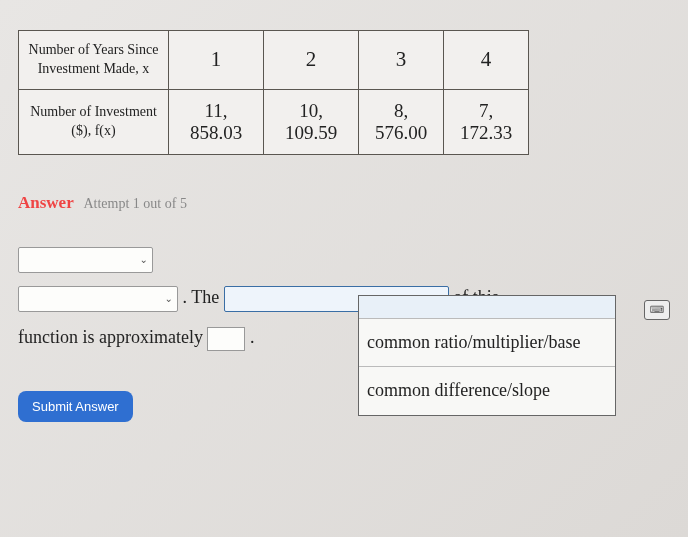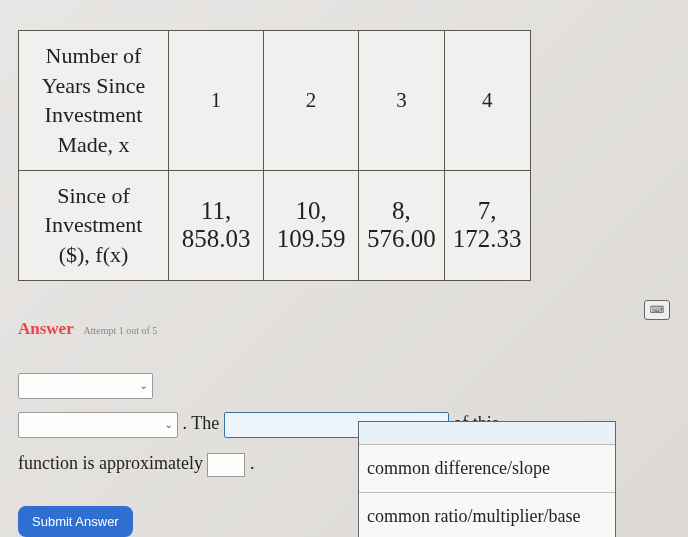--- a/index.html
+++ b/index.html
@@ -17,31 +17,31 @@
   background: #f2f0ee;
 }
 td {
   border: 1.5px solid #5a5650;
   padding: 10px 8px;
   text-align: center;
   font-size: 19px;
   vertical-align: middle;
 }
 td.header-cell {
-  font-size: 22px;
+  font-size: 14px;
   line-height: 1.35;
 }
 td.num { font-size: 21px; width: 95px; }
-td.val { font-size: 25px; }
+td.val { font-size: 19px; }
 .answer-row {
   margin-top: 38px;
   font-size: 15px;
 }
 .answer-label { font-weight: bold; color: #ef4444; font-size: 17px; }
-.attempt { color: #888; font-size: 10px; margin-left: 6px; }
+.attempt { color: #888; font-size: 14px; margin-left: 6px; }
 .sentence {
   margin-top: 26px;
   font-size: 18px;
   line-height: 2.2;
 }
 .select-box {
   display: inline-block;
   border: 1px solid #999;
   background: #fdfdfb;
   height: 26px;
@@ -80,21 +80,21 @@
 }
 .dropdown-pop .opt.first { border-top:none; background:#e8f0f8; height:22px;}
 .submit-btn {
   display:inline-block;
   background:#2f6fd1;
   color:#fff;
   font-family: Arial, sans-serif;
   font-size:13px;
   padding:8px 14px;
   border:none;
-  margin-top:22px;
+  margin-top:33px;
   border-radius:8px;
 }
 .kbd-icon {
   position:absolute;
   right:18px;
   top:300px;
   width:26px; height:20px;
   border:1.5px solid #666;
   border-radius:3px;
   background:#eee;
@@ -111,21 +111,21 @@
 <table>
   <tbody>
       <tr>
     <td class="header-cell" style="width:150px">Number of Years Since Investment Made, x</td>
     <td class="num">1</td>
     <td class="num">2</td>
     <td class="num" style="width:85px">3</td>
     <td class="num" style="width:85px">4</td>
   </tr>
   <tr>
-    <td class="header-cell">Since of Investment ($), f(x)</td>
+    <td class="header-cell">Number of Investment ($), f(x)</td>
     <td class="val">11, 858.03</td>
     <td class="val">10, 109.59</td>
     <td class="val">8, 576.00</td>
     <td class="val">7, 172.33</td>
   </tr>
 </tbody>
   </table>
 
 <div class="answer-row">
   <span class="answer-label">Answer</span>
@@ -140,19 +140,19 @@
   <span class="select-box sel-med"><span class="chev">⌄</span></span>
   <span>. The</span>
   <span class="select-box sel-big"><span class="chev">⌄</span></span>
   <span>of this</span><br>
   <span>function is approximately</span>
   <span class="input-box"></span>
   <span>.</span>
 
   <div class="dropdown-pop" style="left:340px; top:56px;">
     <div class="opt first"></div>
+    <div class="opt">common ratio/multiplier/base</div>
     <div class="opt">common difference/slope</div>
-    <div class="opt">common ratio/multiplier/base</div>
   </div>
 
   <br>
   <button class="submit-btn">Submit Answer</button>
 </div>
 
 </body></html>

